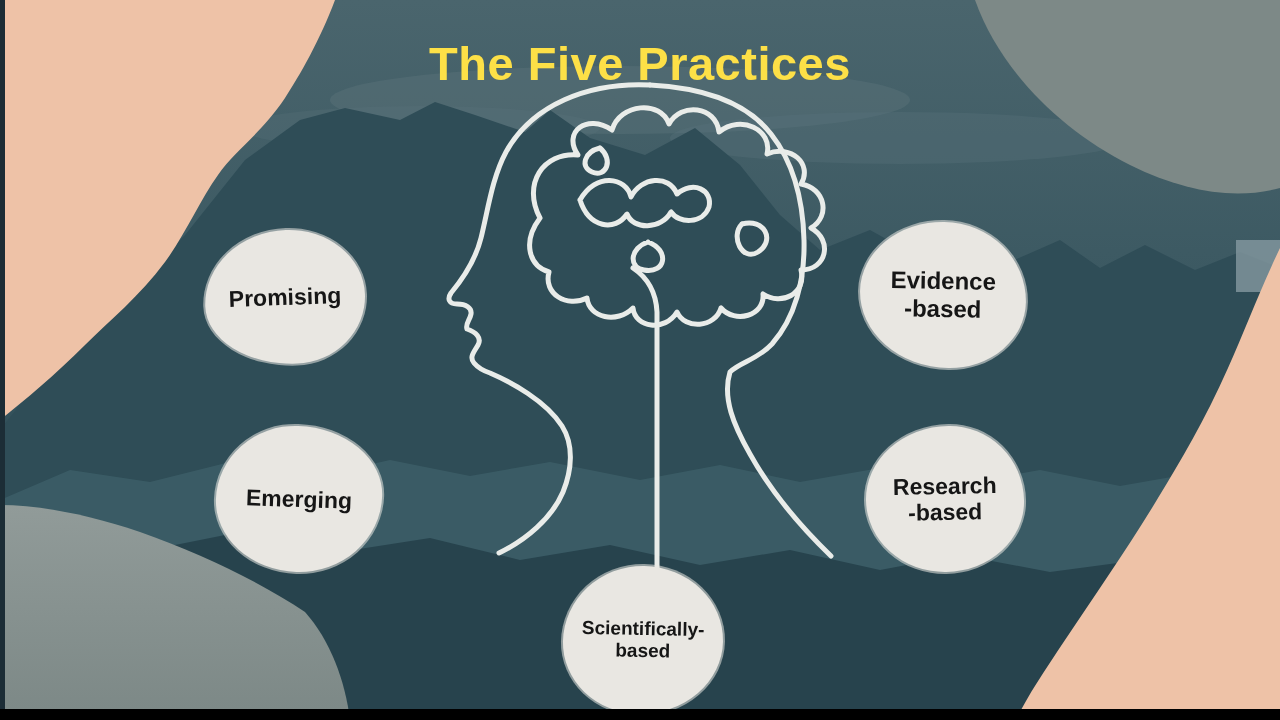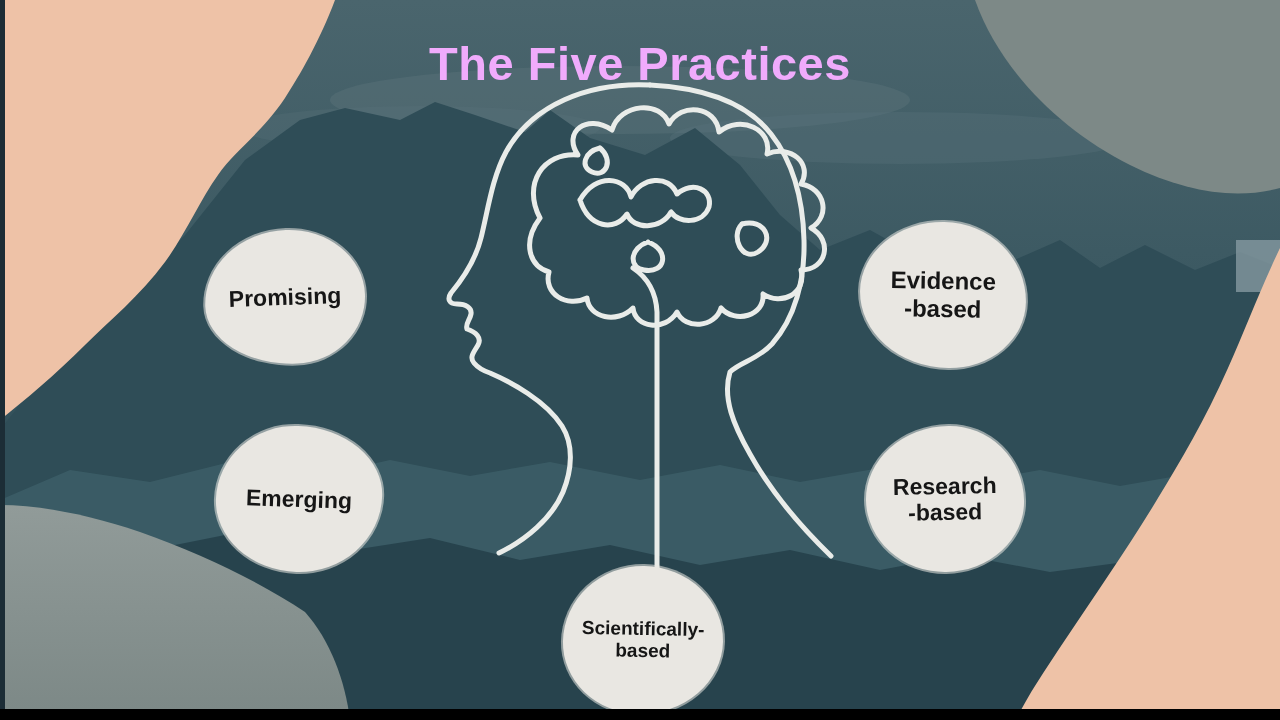--- a/index.html
+++ b/index.html
@@ -5,21 +5,21 @@
   html,body{margin:0;padding:0;background:#000;}
   .stage{
     position:relative;width:1280px;height:720px;overflow:hidden;
     background:#3a575f;
     font-family:"Liberation Sans",sans-serif;
   }
   .layer{position:absolute;left:0;top:0;width:1280px;height:720px;}
   svg{display:block;}
   .slide-title{
     position:absolute;left:0;right:0;top:36px;margin:0;
-    text-align:center;color:#f0abfc;
+    text-align:center;color:#fde047;
     font-size:47px;font-weight:800;letter-spacing:.5px;
   }
   .blob{
     position:absolute;background:#e9e7e2;color:#161616;
     display:flex;flex-direction:column;align-items:center;justify-content:center;
     text-align:center;font-weight:bold;line-height:1.15;
     box-shadow:0 0 0 2px rgba(233,231,226,.55);
   }
   .blob span{display:block;}
   .blob-promising{left:205px;top:230px;width:160px;height:134px;font-size:23px;

